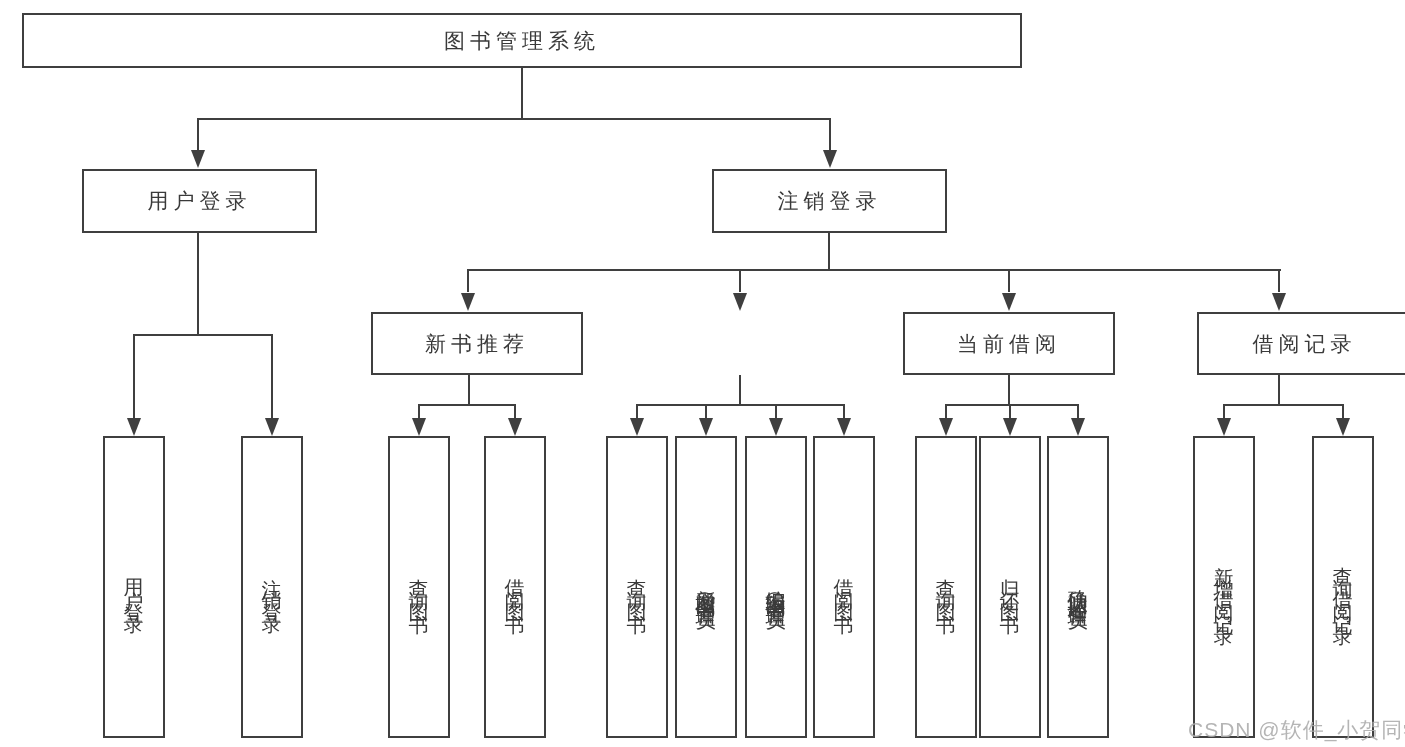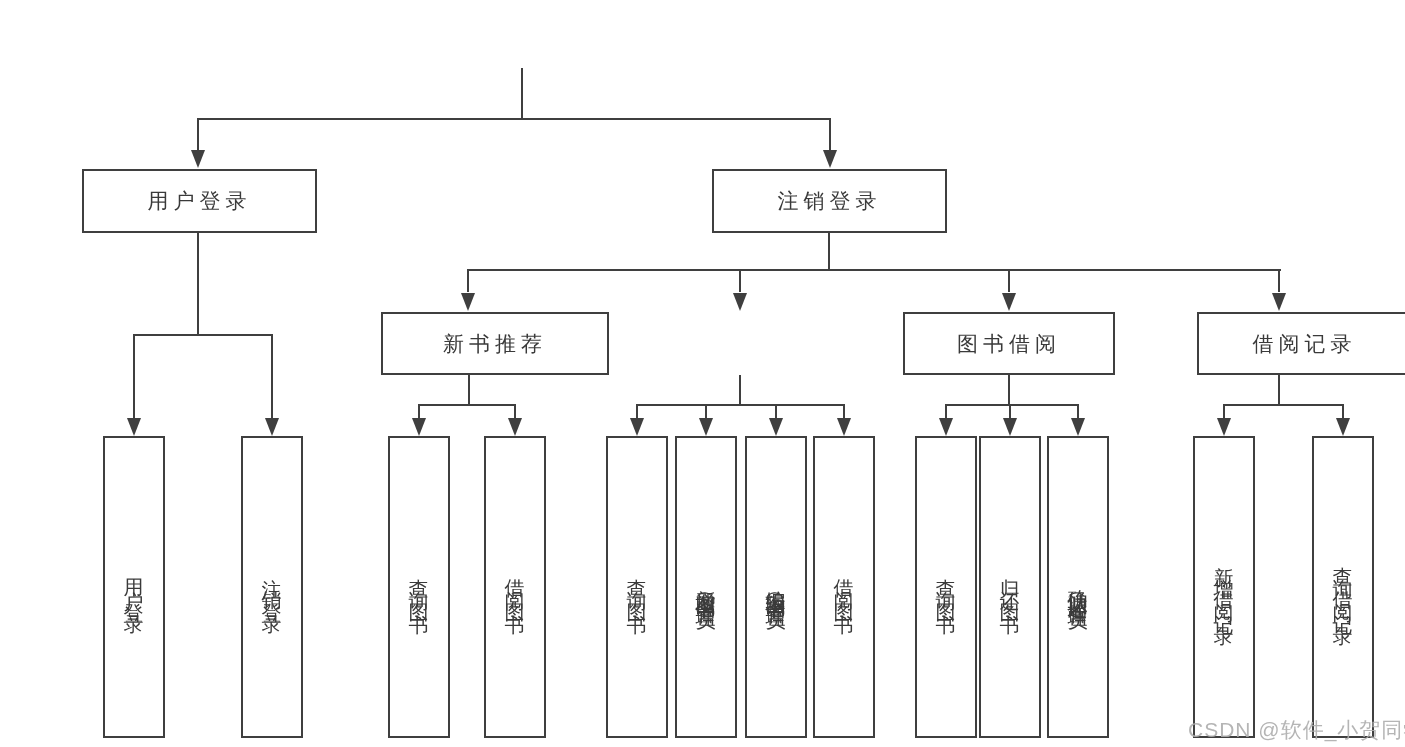--- a/index.html
+++ b/index.html
@@ -28,26 +28,27 @@
   .watermark{
     position:absolute;left:1188px;top:716px;z-index:5;
     font-size:21px;letter-spacing:1px;color:#adadad;opacity:.9;white-space:nowrap;
   }
 </style>
 </head>
 <body>
 
 <div class="canvas">
 
+  <div class="box" style="left:22px;top:13px;width:1000px;height:55px">图书管理系统</div>
 
   <div class="box" style="left:82px;top:169px;width:235px;height:64px">用户登录</div>
   <div class="box" style="left:712px;top:169px;width:235px;height:64px">注销登录</div>
 
-  <div class="box" style="left:381px;top:312px;width:228px;height:63px">新书推荐</div>
-  <div class="box" style="left:903px;top:312px;width:212px;height:63px">图书借阅</div>
+  <div class="box" style="left:371px;top:312px;width:212px;height:63px">新书推荐</div>
+  <div class="box" style="left:903px;top:312px;width:212px;height:63px">当前借阅</div>
   <div class="box" style="left:1197px;top:312px;width:215px;height:63px">借阅记录</div>
 
   <div class="box leaf" style="left:103px;top:436px;width:62px;height:302px">用户登录</div>
   <div class="box leaf" style="left:241px;top:436px;width:62px;height:302px">注销登录</div>
 
   <div class="box leaf" style="left:388px;top:436px;width:62px;height:302px">查询图书</div>
   <div class="box leaf" style="left:484px;top:436px;width:62px;height:302px">借阅图书</div>
 
   <div class="box leaf" style="left:606px;top:436px;width:62px;height:302px">查询图书</div>
   <div class="box leaf tight" style="left:675px;top:436px;width:62px;height:302px">新增图书（管理员）</div>

